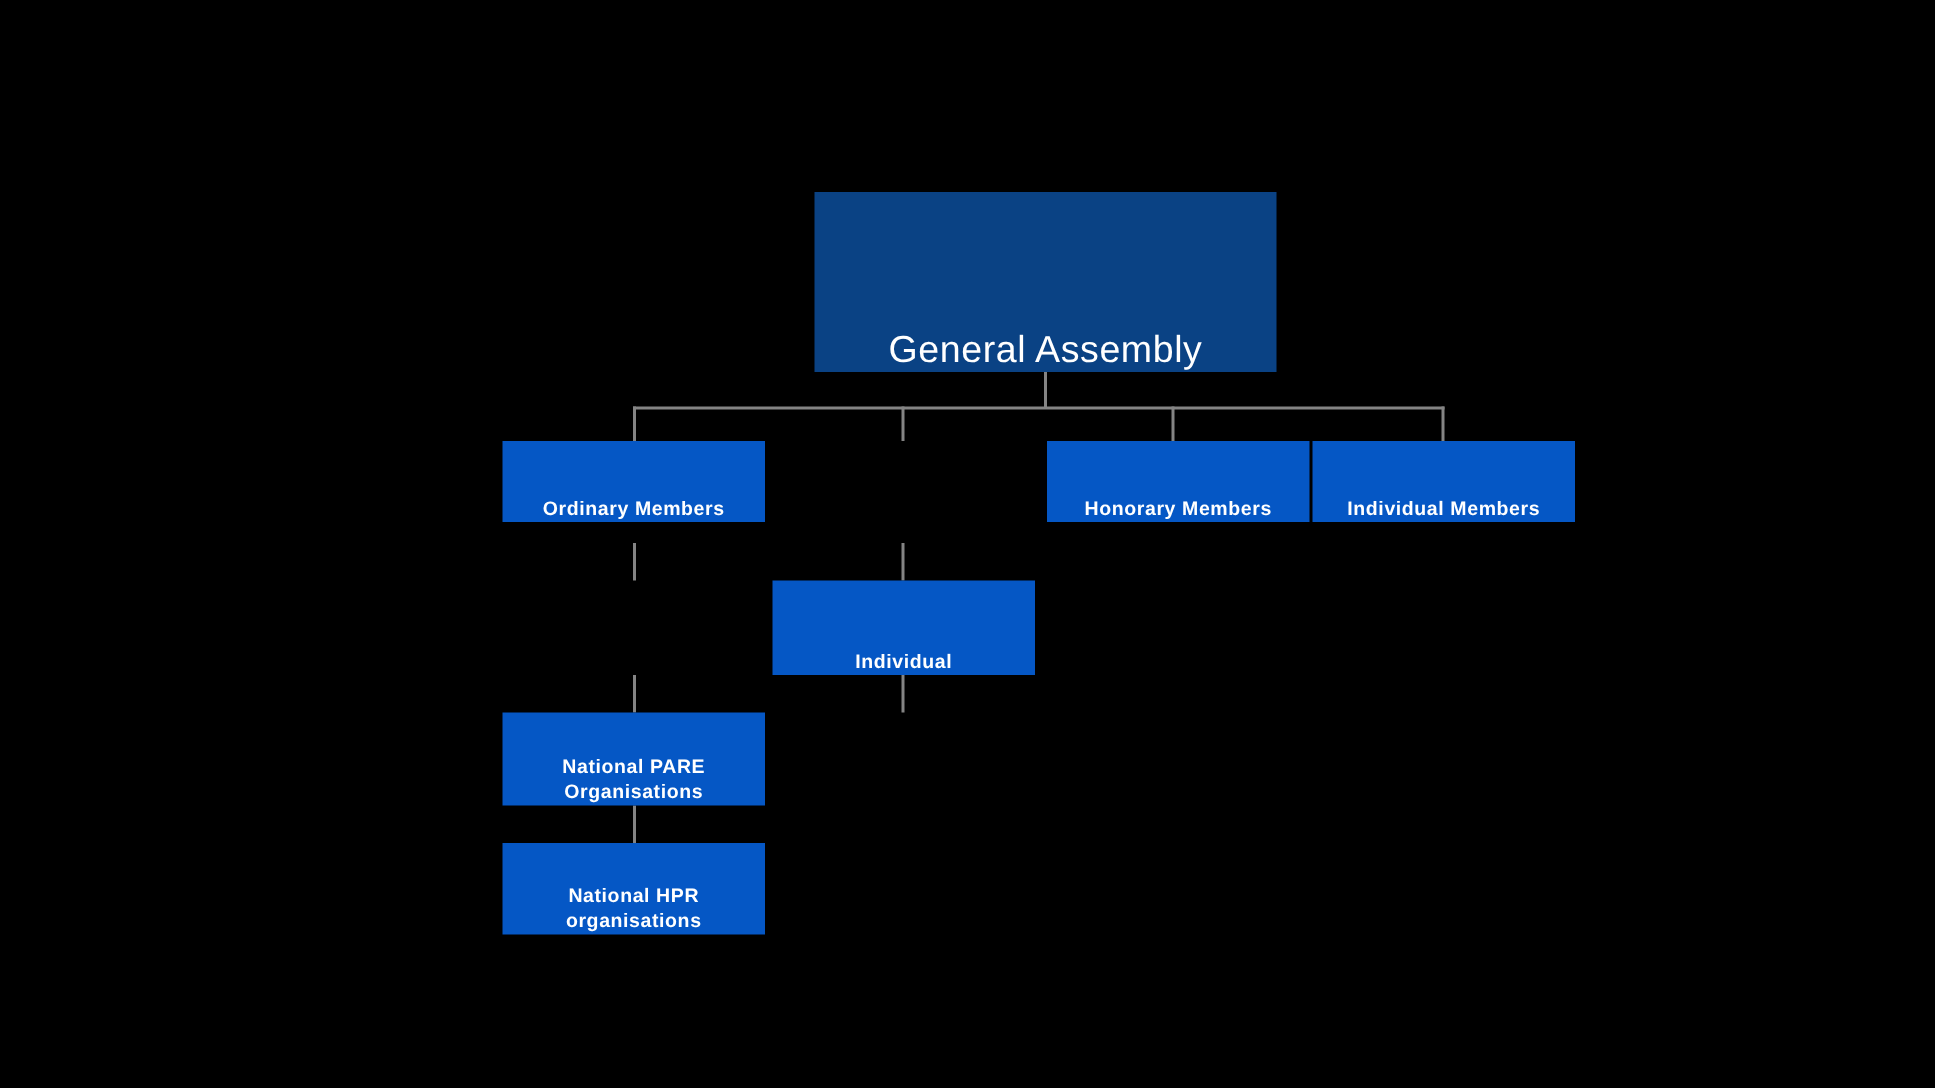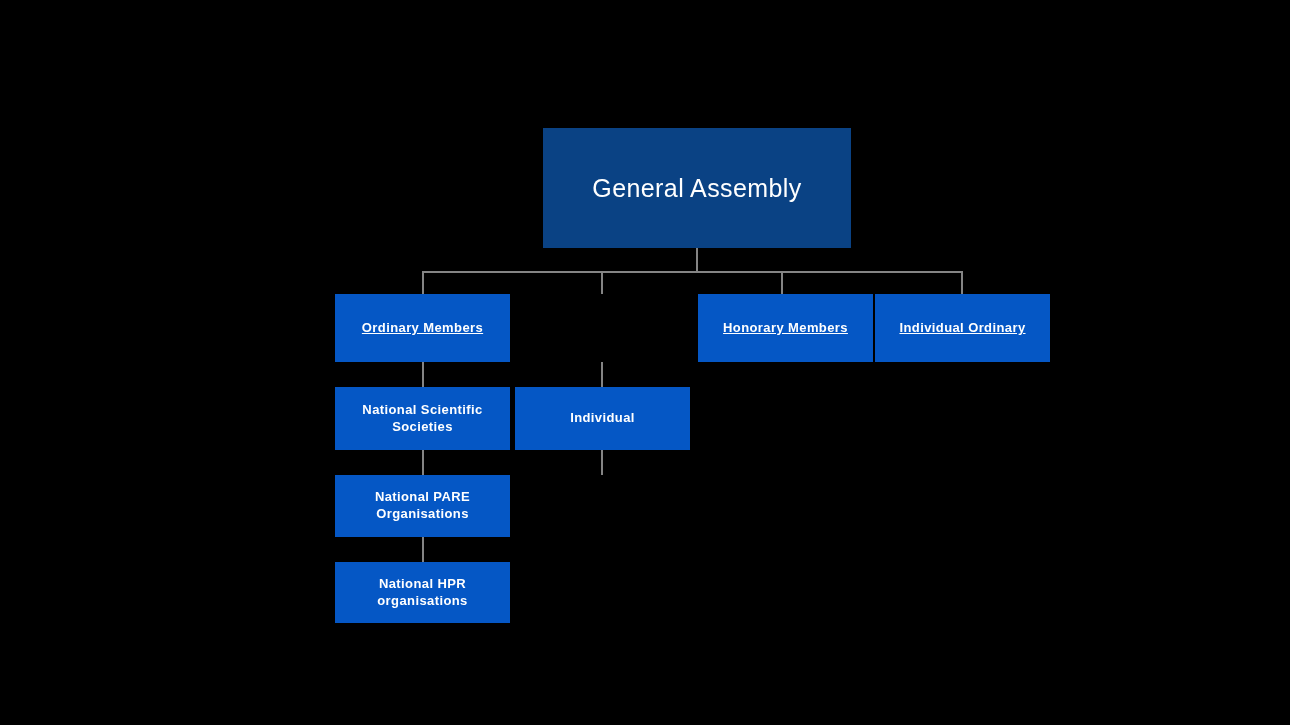--- a/index.html
+++ b/index.html
@@ -15,42 +15,42 @@
     position:relative;
     width:1290px;
     height:725px;
     background:var(--bg);
     overflow:hidden;
     font-family:"Liberation Sans", sans-serif;
   }
   .box{
     position:absolute;
     display:flex;
-    align-items:center;
+    align-items:flex-end;
     justify-content:center;
     text-align:center;
     color:var(--text);
   }
   .root-node{
     left:543px; top:128px; width:308px; height:120px;
     background:var(--root-box);
     font-size:25px;
     font-weight:400;
     letter-spacing:0.4px;
   }
   .node{
     background:var(--node-box);
     font-size:13px;
     font-weight:700;
     letter-spacing:0.4px;
     line-height:1.3;
     padding:0 14px;
     width:175px;
   }
-  .row2{top:294px; height:68px;text-decoration:underline;}
+  .row2{top:294px; height:54px;}
   .row3{top:387px; height:63px;}
   .row4{top:475px; height:62px;}
   .row5{top:562px; height:61px;}
   .col1{left:335px;}
   .col2{left:515px;}
   .col3{left:698px;}
   .col4{left:875px;}
   .line{
     position:absolute;
     background:var(--connector);
@@ -81,26 +81,23 @@
     <span>General Assembly</span>
   </div>
 
   <div class="box node row2 col1">
     <span>Ordinary Members</span>
   </div>
   <div class="box node row2 col3">
     <span>Honorary Members</span>
   </div>
   <div class="box node row2 col4">
-    <span>Individual Ordinary</span>
+    <span>Individual Members</span>
   </div>
 
-  <div class="box node row3 col1">
-    <span>National Scientific Societies</span>
-  </div>
   <div class="box node row4 col1">
     <span>National PARE Organisations</span>
   </div>
   <div class="box node row5 col1">
     <span>National HPR organisations</span>
   </div>
 
   <div class="box node row3 col2">
     <span>Individual</span>
   </div>

